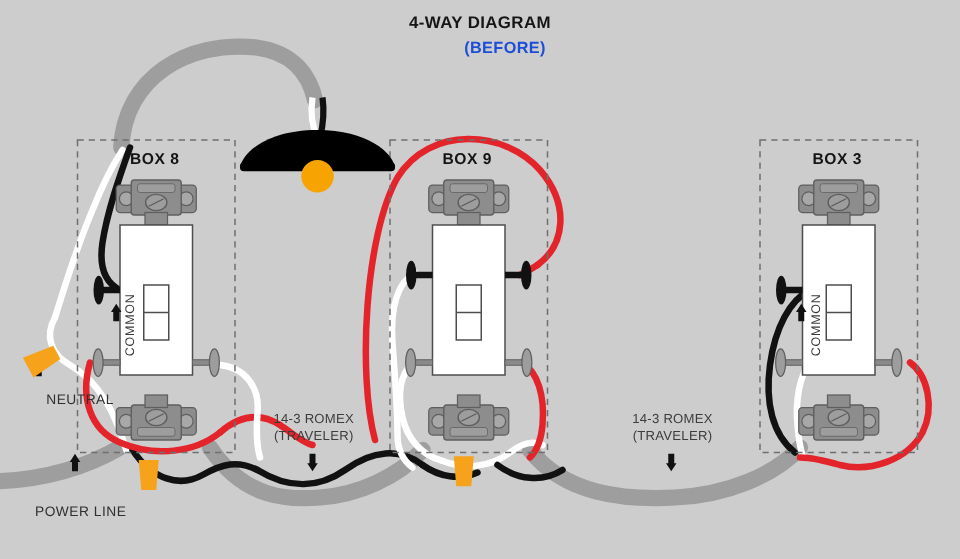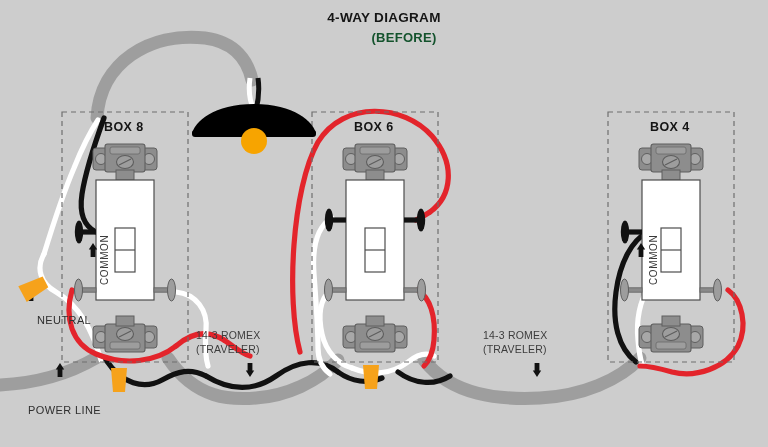--- a/index.html
+++ b/index.html
@@ -21,36 +21,36 @@
   }
   .t-line1{
     font-size:13.5px;font-weight:bold;color:#151515;letter-spacing:.3px;
     line-height:20px;
   }
   .t-line2{
     font-size:19px;font-weight:bold;color:#111;letter-spacing:.4px;
     line-height:25px;
   }
   .t-line3{
-    font-size:13px;font-weight:bold;color:#14532d;letter-spacing:.3px;
+    font-size:13px;font-weight:bold;color:#1d4ed8;letter-spacing:.3px;
     line-height:20px;
     margin-left:40px;
   }
 
   .box-label{
     position:absolute;font-size:12.5px;font-weight:bold;color:#141414;
     letter-spacing:.4px;white-space:nowrap;
   }
   .common-label{
     position:absolute;font-size:10px;color:#3a3a3a;letter-spacing:.6px;
     white-space:nowrap;transform:rotate(-90deg);transform-origin:0 0;
   }
   .romex-label{
     position:absolute;font-size:10.5px;color:#3c3c3c;letter-spacing:.2px;
-    white-space:nowrap;line-height:14px;
+    text-align:center;white-space:nowrap;line-height:14px;
   }
   .pin-label{
     position:absolute;font-size:11px;color:#2f2f2f;letter-spacing:.4px;
     white-space:nowrap;
   }
 </style>
 </head>
 <body style="background: rgb(205, 205, 205);">
 
 <div id="stage">
@@ -244,22 +244,22 @@
 
     <circle cx="254" cy="141" r="13" fill="#f7a400"></circle>
   </svg>
 
   <div class="title-wrap">
     <div class="t-line1">4-WAY DIAGRAM</div>
     <div class="t-line3">(BEFORE)</div>
   </div>
 
   <div class="box-label" style="left:104px;top:120px;">BOX 8</div>
-  <div class="box-label" style="left:354px;top:120px;">BOX 6</div>
-  <div class="box-label" style="left:650px;top:120px;">BOX 4</div>
+  <div class="box-label" style="left:354px;top:120px;">BOX 9</div>
+  <div class="box-label" style="left:650px;top:120px;">BOX 3</div>
 
   <div class="common-label" style="left:99px;top:285px;">COMMON</div>
   <div class="common-label" style="left:648px;top:285px;">COMMON</div>
 
   <div class="romex-label" style="left:196px;top:328px;width:110px;">
     <div>14-3 ROMEX</div>
     <div>(TRAVELER)</div>
   </div>
   <div class="romex-label" style="left:483px;top:328px;width:110px;">
     <div>14-3 ROMEX</div>

